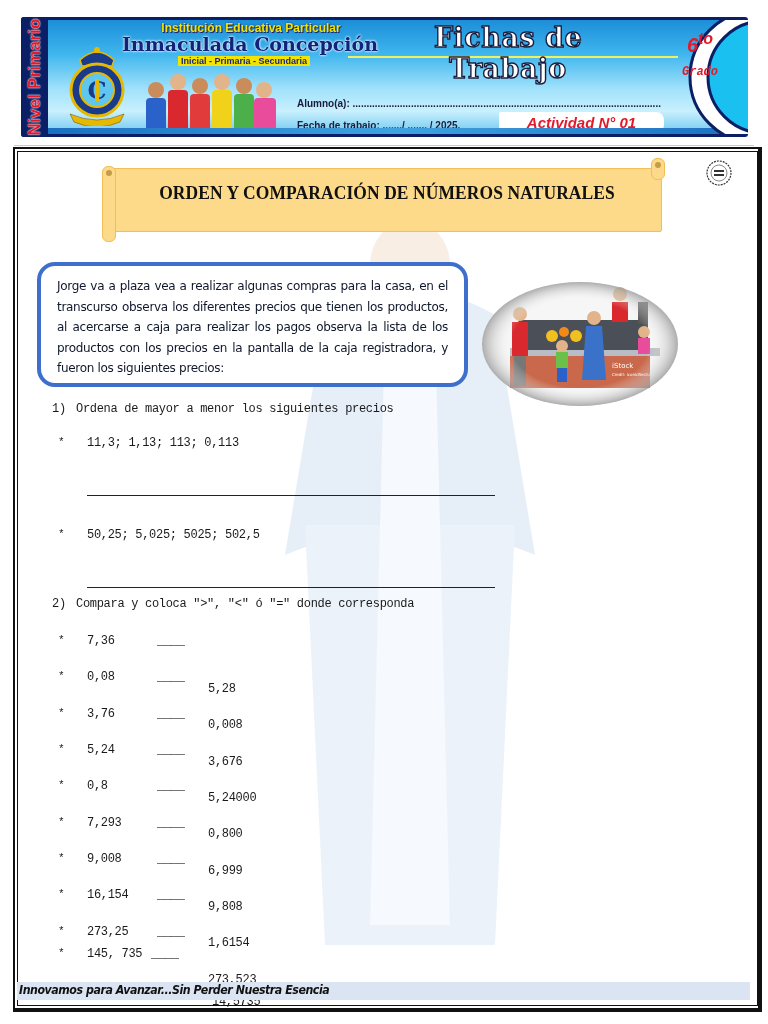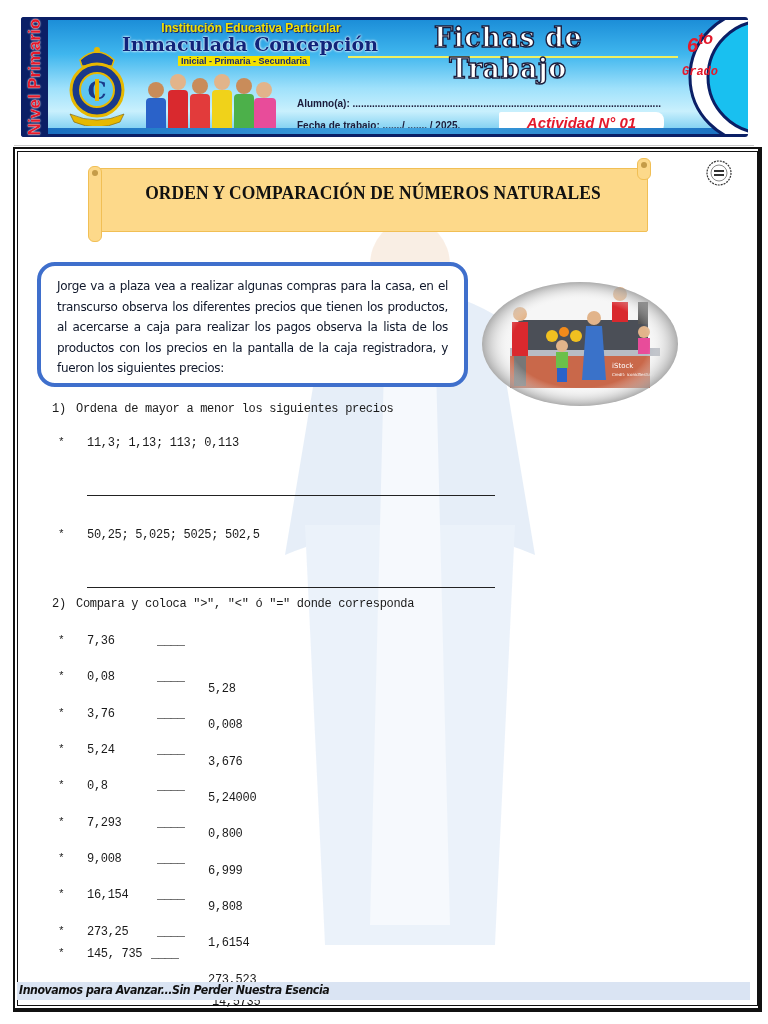--- a/index.html
+++ b/index.html
@@ -100,21 +100,21 @@
     border: 1px solid #111;
   }
 
   
   .watermark {
     position: absolute; left: 265px; top: 225px; width: 290px; height: 720px; opacity: 0.22;
   }
 
   
   .scroll {
-    position: absolute; left: 88px; top: 166px; width: 563px; height: 76px;
+    position: absolute; left: 102px; top: 166px; width: 563px; height: 76px;
   }
   .scroll-body {
     position: absolute; left: 6px; top: 2px; width: 554px; height: 64px;
     background: #fdd98a; border: 1px solid #f1bf55; border-radius: 2px;
   }
   .scroll-left-roll {
     position: absolute; left: 0; top: 0; width: 14px; height: 76px;
     background: #fdd98a; border: 1px solid #f1bf55; border-radius: 6px;
   }
   .scroll-right-roll {

